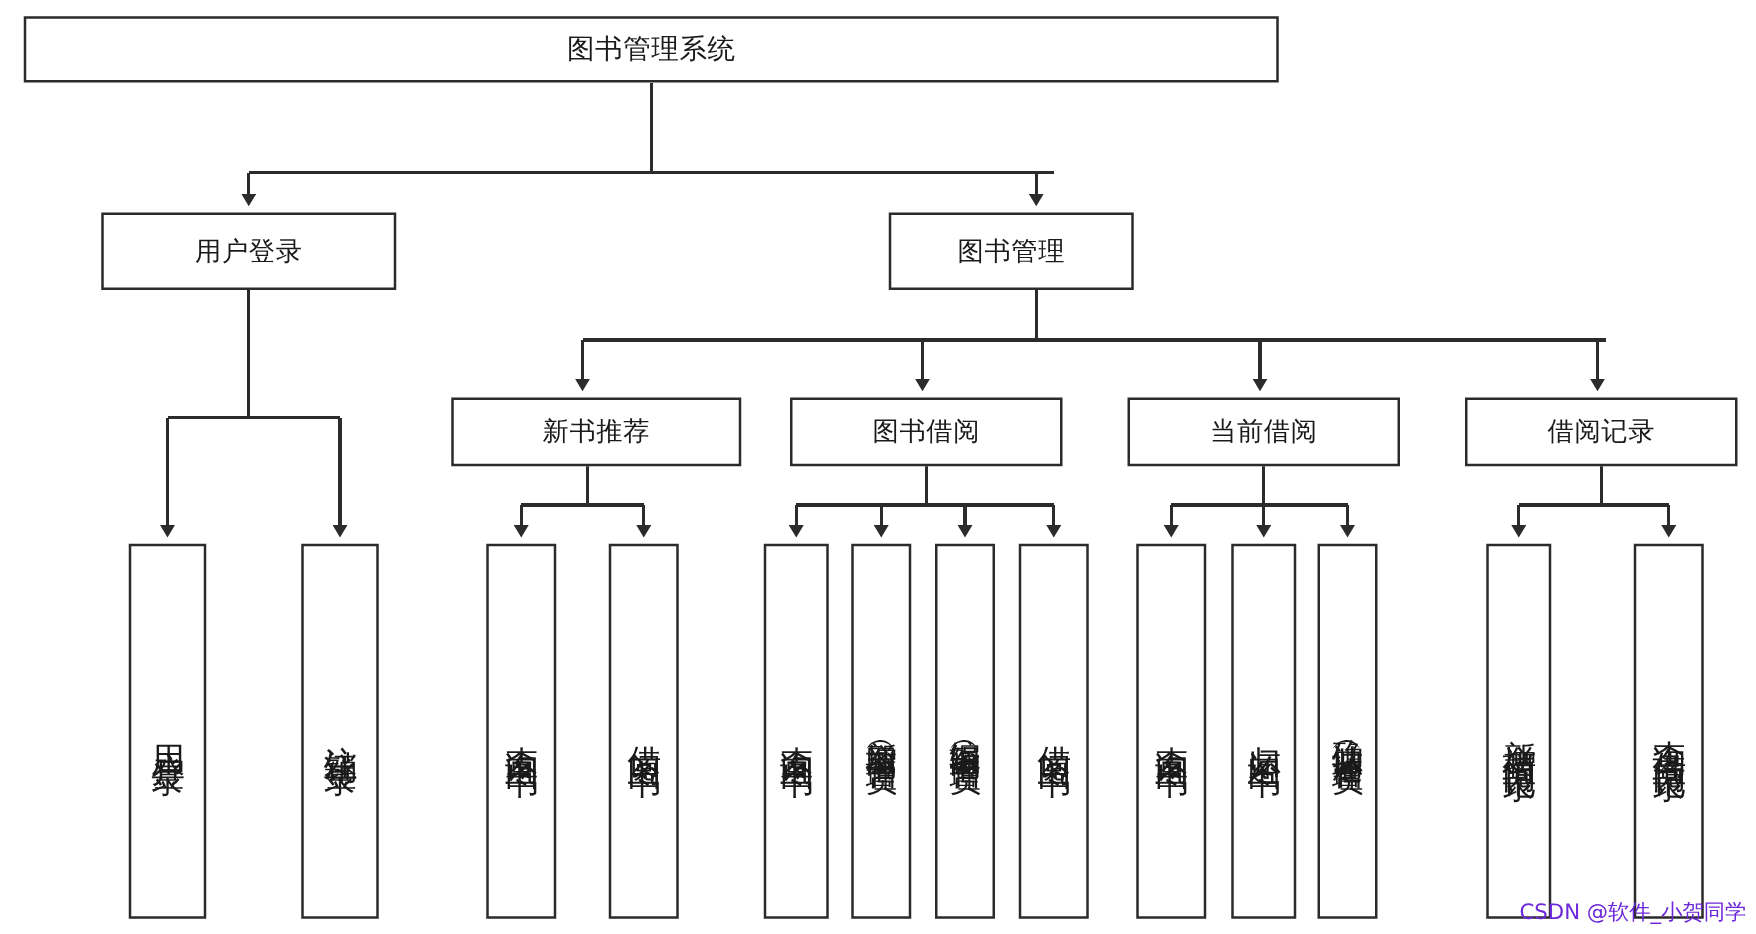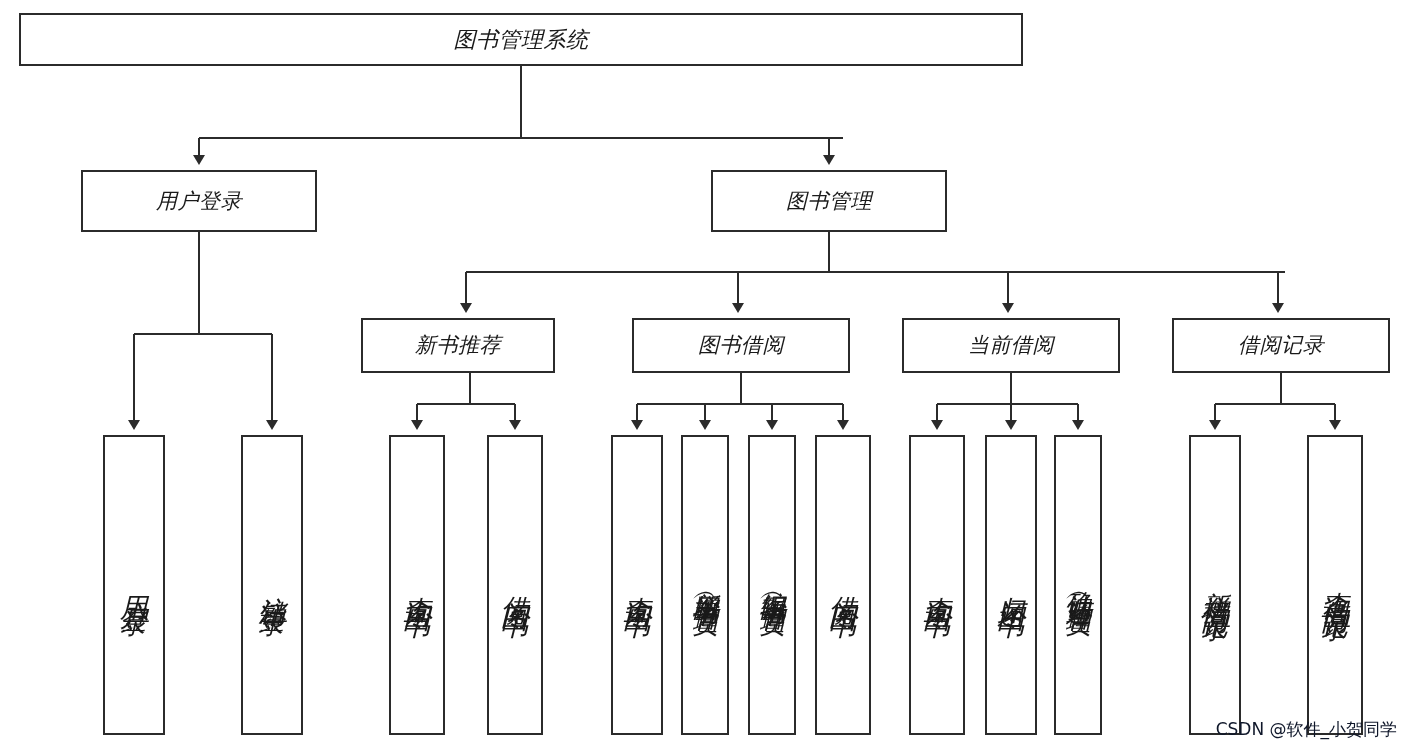--- a/index.html
+++ b/index.html
@@ -26,21 +26,20 @@
   }
   .node {
     position: absolute;
     box-sizing: border-box;
     background: #ffffff;
     border: 2px solid #2b2b2b;
     display: flex;
     align-items: center;
     justify-content: center;
     z-index: 3;
-    font-style: italic;
   }
   .node .lbl {
     color: #1a1a1a;
     line-height: 1.18;
     text-align: center;
     white-space: pre-line;
   }
   
   .node.h .lbl {
     font-size: 21px;
@@ -63,21 +62,21 @@
   }
   .node.v.narrow .lbl {
     font-size: 25px;
     letter-spacing: 3px;
   }
   #watermark {
     position: absolute;
     right: 8px;
     bottom: 6px;
     font-size: 17px;
-    color: #0f172a;
+    color: #6d28d9;
     z-index: 6;
     white-space: nowrap;
     pointer-events: none;
   }
 </style>
 </head>
 <body>
 
 <div id="stage">
 
@@ -131,25 +130,25 @@
     </g>
   </svg>
 
   <div class="node h root" style="left:19px; top:13px; width:1004px; height:53px;">
     <span class="lbl">图书管理系统</span>
   </div>
 
   <div class="node h" style="left:81px; top:170px; width:236px; height:62px;">
     <span class="lbl">用户登录</span>
   </div>
-  <div class="node h" style="left:711px; top:170px; width:236px; height:62px;">
+  <div class="node h" style="left:711px; top:170px; width:196px; height:62px;">
     <span class="lbl">图书管理</span>
   </div>
 
-  <div class="node h" style="left:361px; top:318px; width:194px; height:55px;">
+  <div class="node h" style="left:361px; top:318px; width:232px; height:55px;">
     <span class="lbl">新书推荐</span>
   </div>
   <div class="node h" style="left:632px; top:318px; width:218px; height:55px;align-items:center;">
     <span class="lbl">图书借阅</span>
   </div>
   <div class="node h" style="left:902px; top:318px; width:218px; height:55px;justify-content:center;">
     <span class="lbl">当前借阅</span>
   </div>
   <div class="node h" style="left:1172px; top:318px; width:218px; height:55px;">
     <span class="lbl">借阅记录</span>

